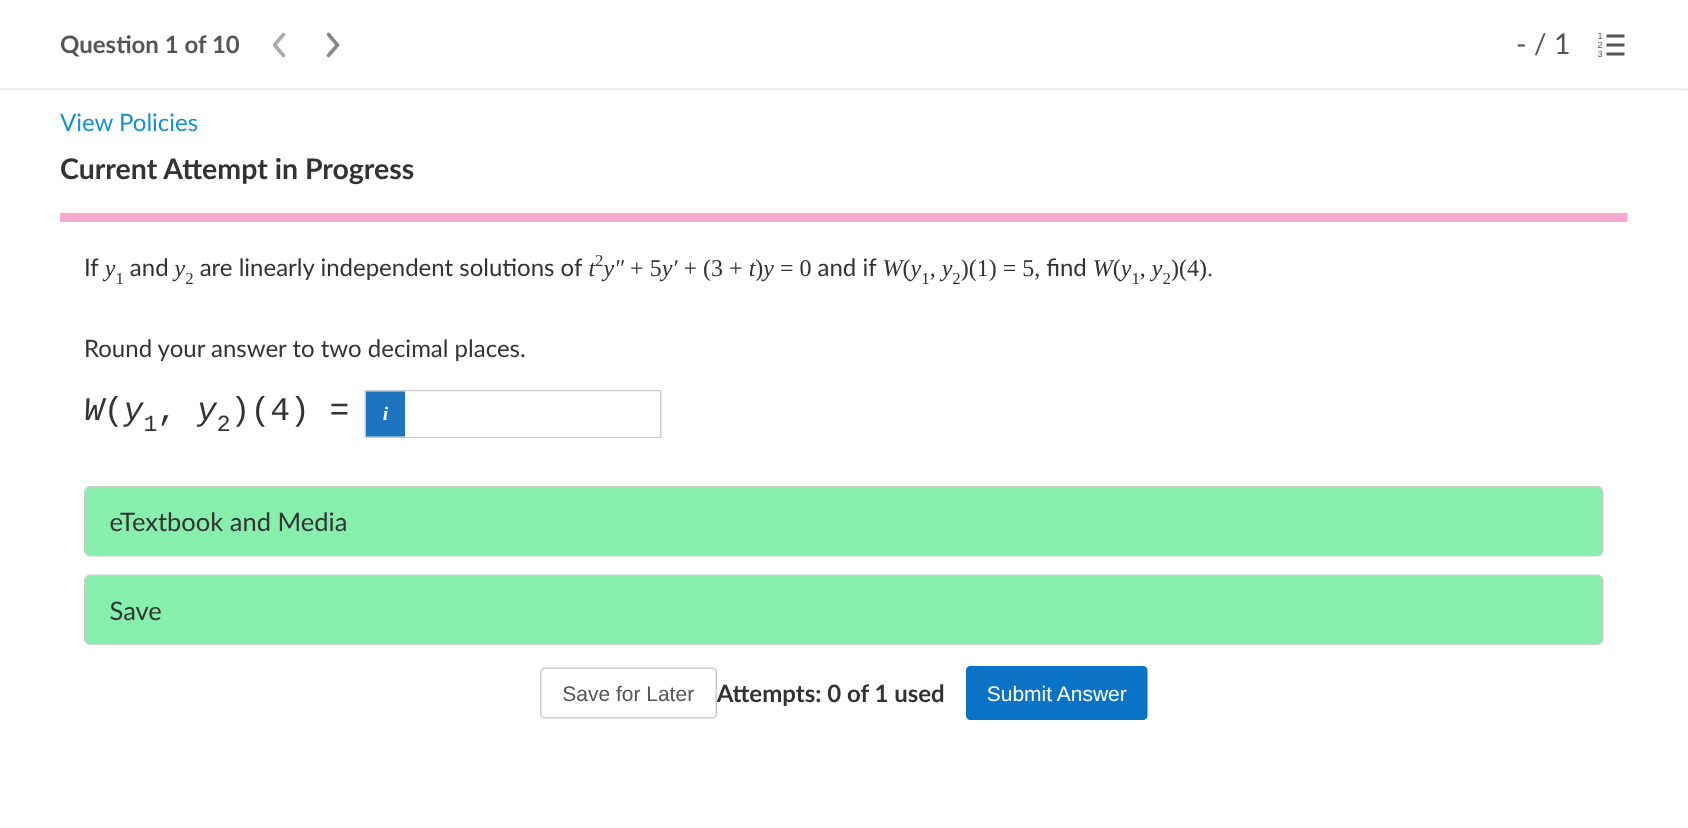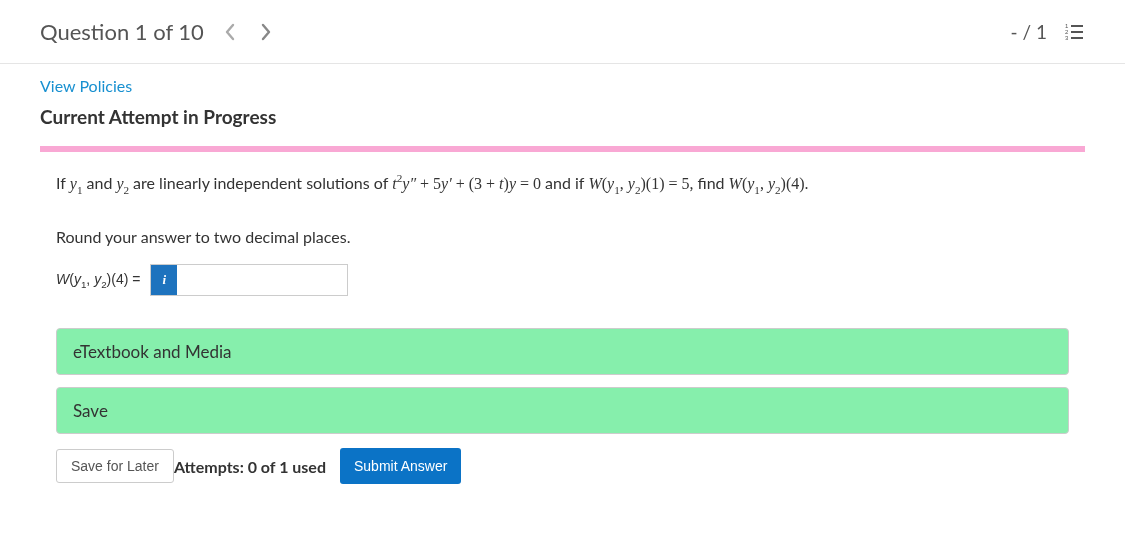--- a/index.html
+++ b/index.html
@@ -19,23 +19,23 @@
       justify-content: space-between;
       padding: 18px 40px;
       border-bottom: 1px solid #e5e5e5;
     }
     .header-left {
       display: flex;
       align-items: center;
       gap: 20px;
     }
     .question-title {
-      font-size: 22px;
-      color: #555;
-      font-weight: 400;
+      font-size: 16px;
+      color: #555;
+      font-weight: 700;
     }
     .nav-arrows {
       display: flex;
       gap: 24px;
     }
     .arrow {
       color: #999;
       cursor: pointer;
       display: flex;
       align-items: center;
@@ -116,22 +116,22 @@
       font-size: 16px;
       margin-bottom: 18px;
     }
     .answer-row {
       display: flex;
       align-items: center;
       gap: 10px;
       margin-bottom: 32px;
     }
     .answer-label {
-      font-family: Liberation Sans, sans-serif;
-      font-size: 14px;
+      font-family: Liberation Mono, monospace;
+      font-size: 22px;
     }
     .input-group {
       display: flex;
       align-items: stretch;
       border: 1px solid #ccc;
       height: 32px;
     }
     .info-badge {
       background: #1e73be;
       color: #fff;
@@ -158,21 +158,21 @@
       padding: 12px 16px;
       font-size: 17px;
       color: #333;
       margin-bottom: 12px;
       background: #86efac;
       cursor: pointer;
     }
     .footer-row {
       display: flex;
       align-items: center;
-      justify-content: flex-start;
+      justify-content: center;
       margin-top: 14px;
     }
     .save-btn {
       border: 1px solid #ccc;
       background: #fff;
       color: #555;
       padding: 8px 14px;
       border-radius: 3px;
       font-size: 14px;
       cursor: pointer;

